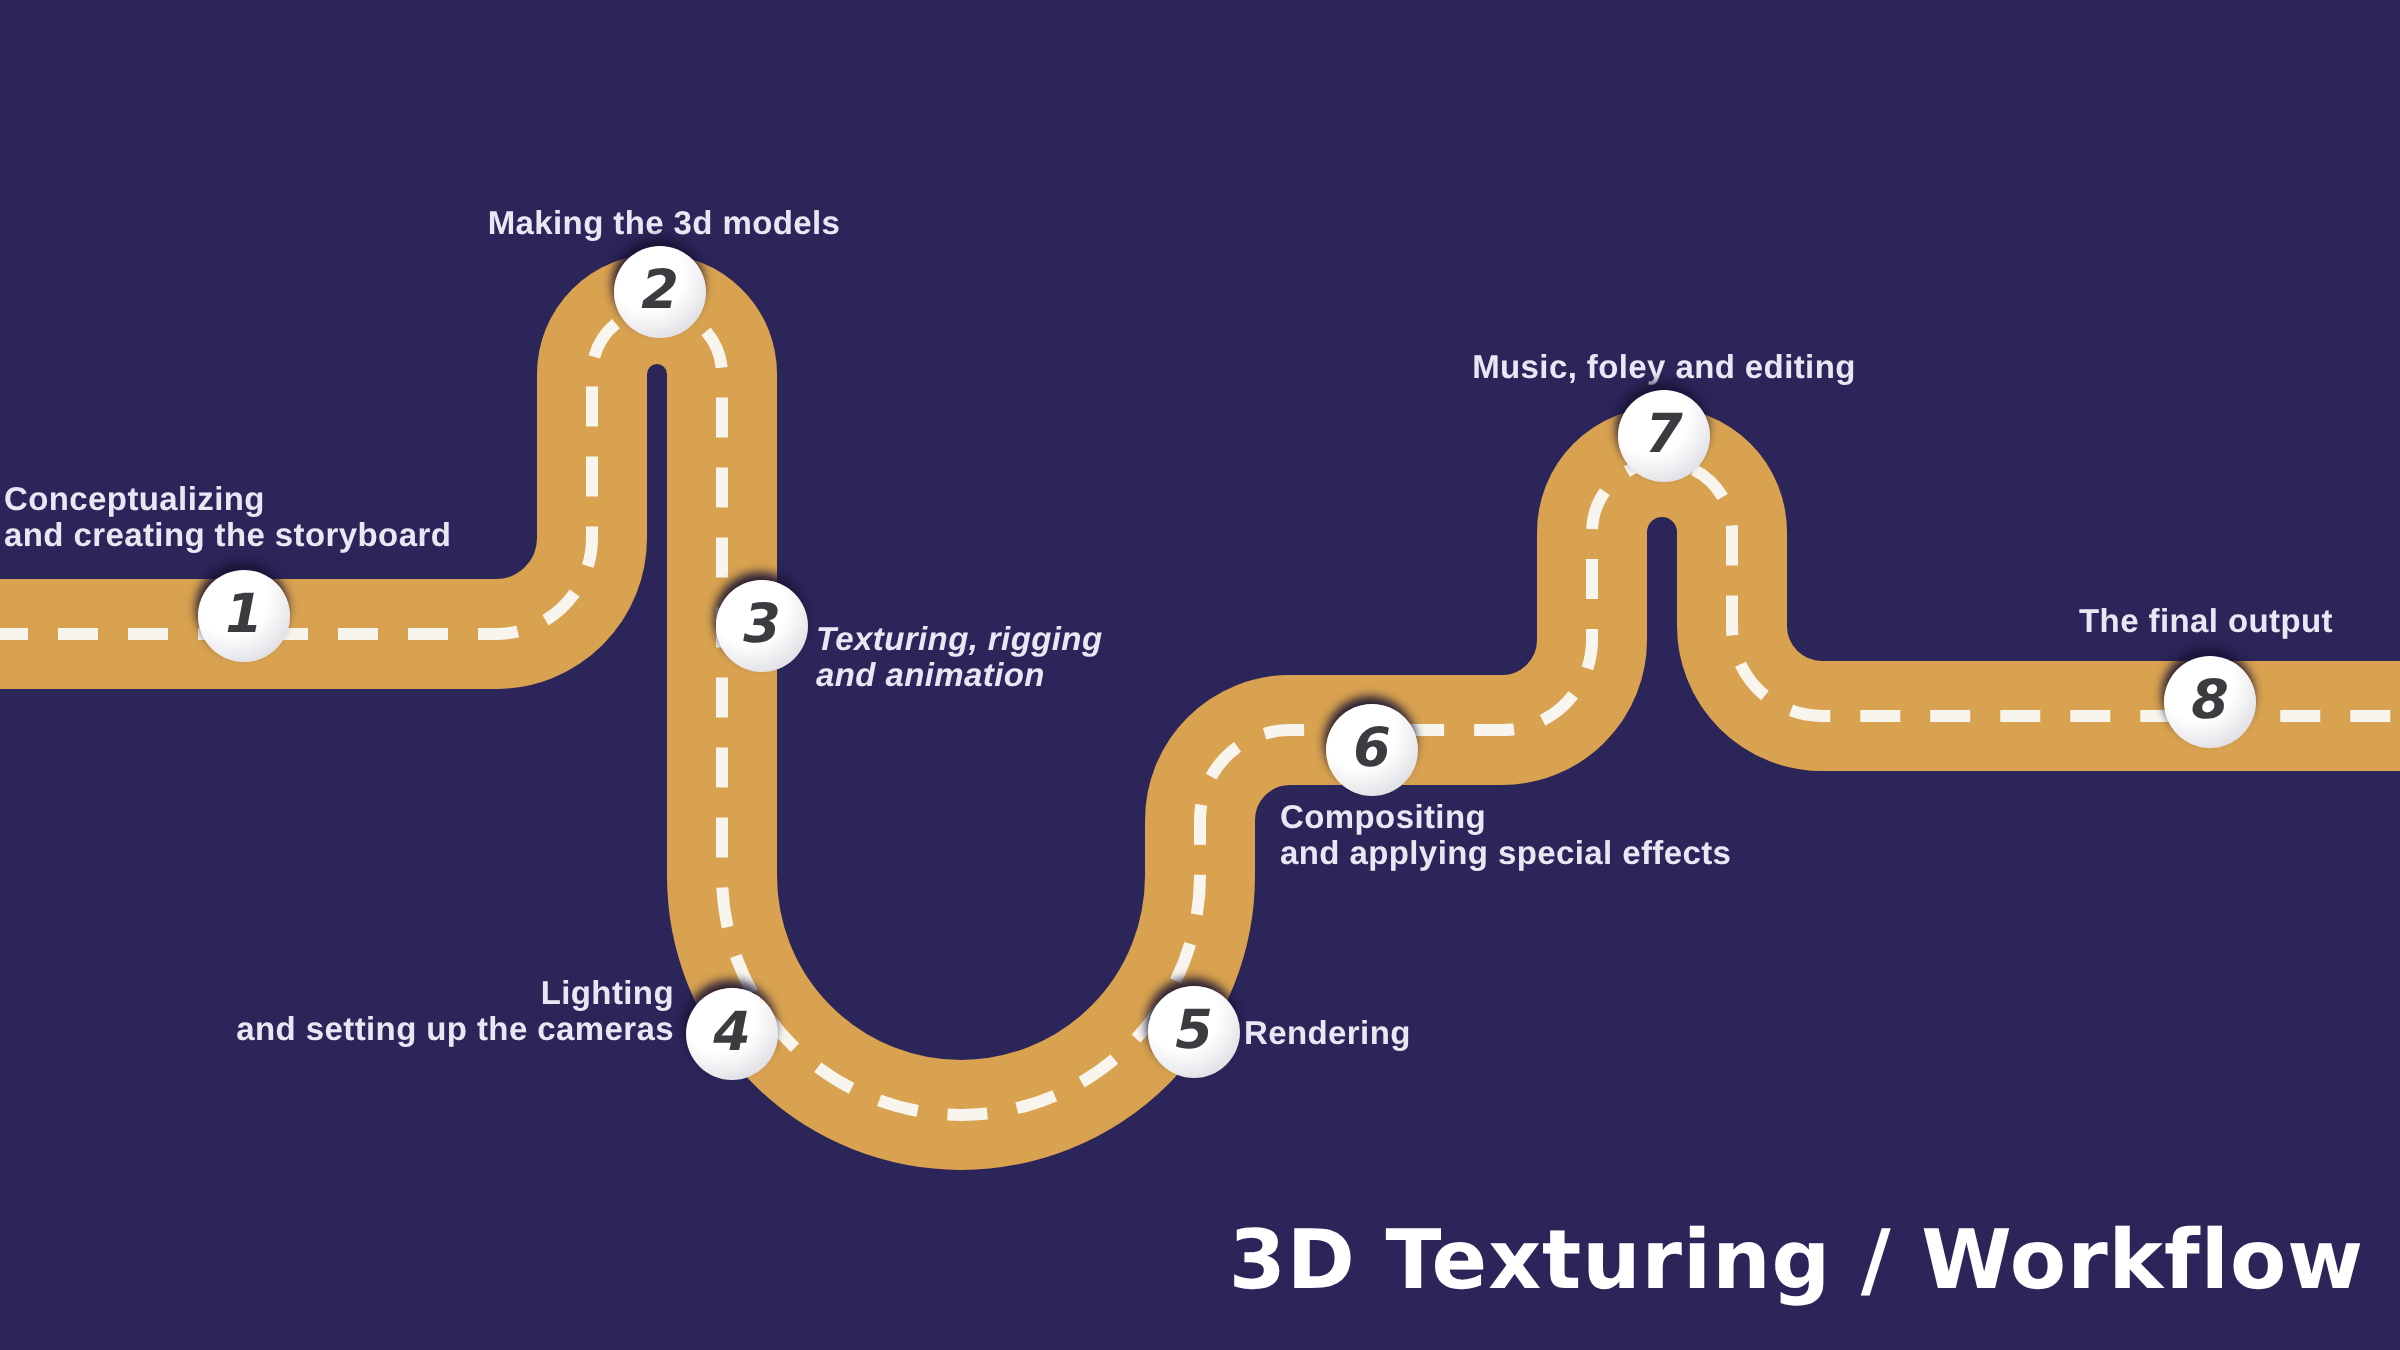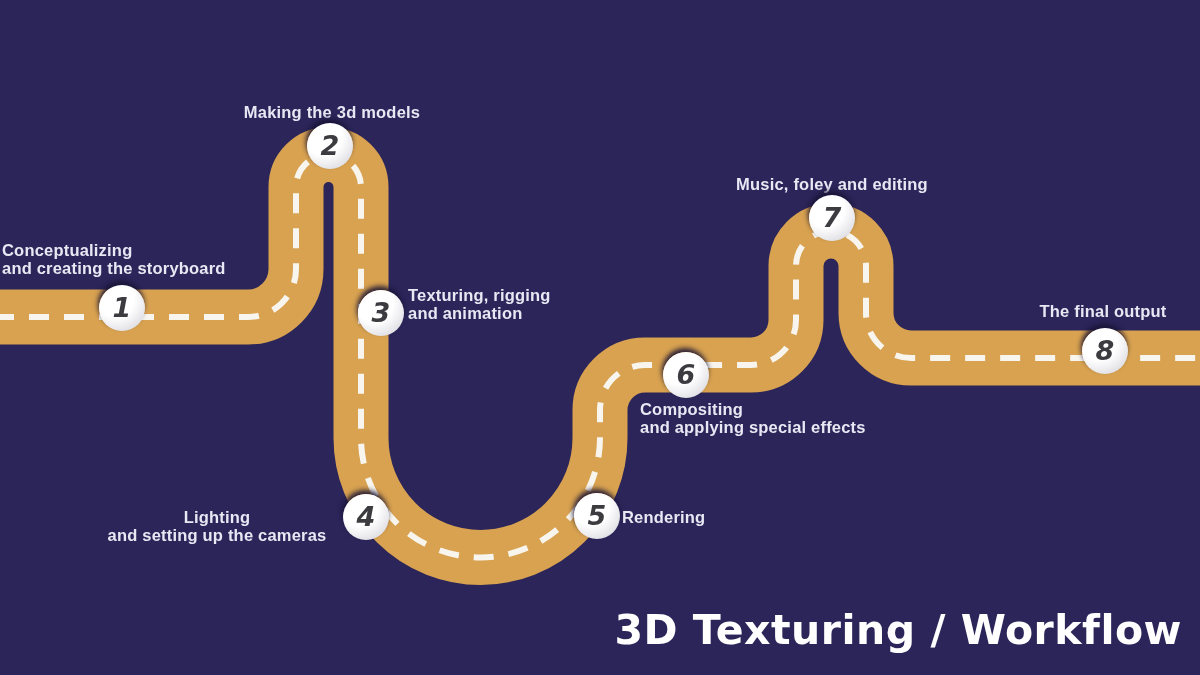--- a/index.html
+++ b/index.html
@@ -29,22 +29,22 @@
     position: absolute;
     color: var(--label-text, #eae7f4);
     font-size: 16.5px;
     font-weight: 700;
     line-height: 1.1;
     letter-spacing: 0.2px;
     white-space: pre-line;
   }
   .l1 { left: 2px;   top: 241px; width: 240px; }
   .l2 { left: 212px; top: 103px; width: 240px; text-align: center; }
-  .l3 { left: 408px; top: 286px; text-align: left; }
-  .l4 { left: 97px;  top: 508px; width: 240px; text-align: center; }
+  .l3 { left: 408px; top: 311px; text-align: left; font-style: italic; }
+  .l4 { left: 97px;  top: 488px; width: 240px; text-align: right; }
   .l5 { left: 622px; top: 508px; text-align: right; }
   .l6 { left: 640px; top: 400px; text-align: left; }
   .l7 { left: 711px; top: 175px; width: 242px; text-align: center; }
   .l8 { left: 983px; top: 302px; width: 240px; text-align: center; }
   .badge {
     position: absolute;
     width: 46px;
     height: 46px;
     border-radius: 50%;
     transform: translate(-50%, -50%);

